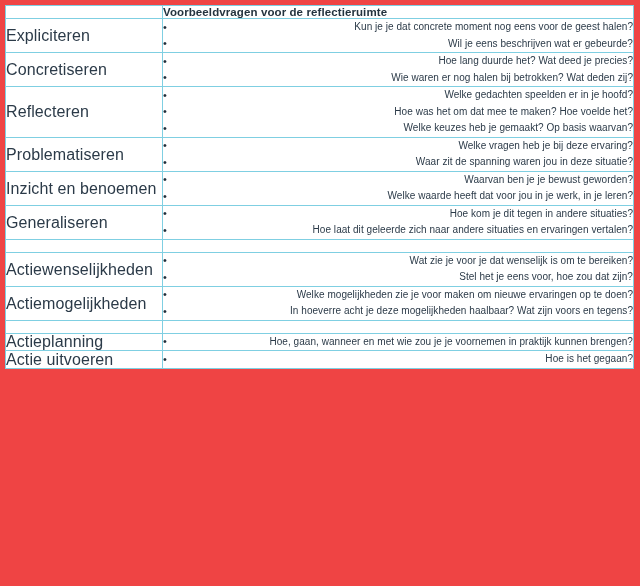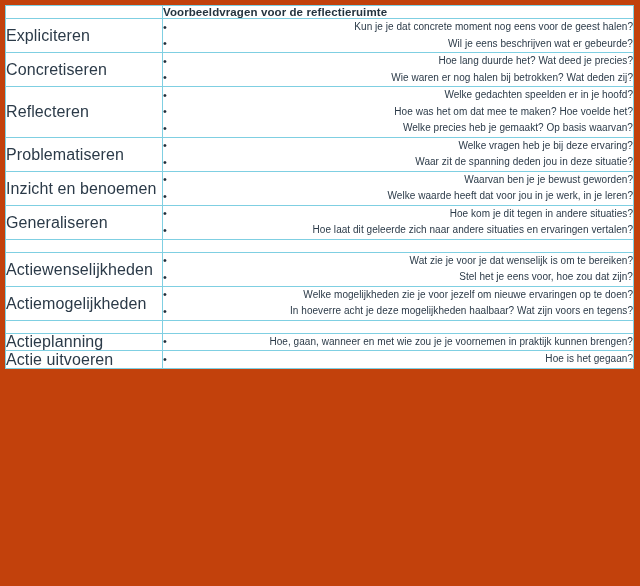--- a/index.html
+++ b/index.html
@@ -13,21 +13,21 @@
     height: 586px;
     font-family: "Liberation Sans", sans-serif;
     color: #2b3a48;
     overflow: hidden;
   }
 
   .sheet {
     position: relative;
     width: 640px;
     height: 586px;
-    background: #c2410c;
+    background: #ef4444;
     box-sizing: border-box;
   }
 
   .table {
     position: absolute;
     left: 5px;
     top: 5px;
     width: 628px;
     border-collapse: collapse;
     table-layout: fixed;
@@ -149,31 +149,31 @@
           </ul>
         </td>
       </tr>
 
       <tr>
         <td class="cell-label">Reflecteren</td>
         <td class="cell-questions">
           <ul class="q-list">
             <li>Welke gedachten speelden er in je hoofd?</li>
             <li>Hoe was het om dat mee te maken? Hoe voelde het?</li>
-            <li>Welke precies heb je gemaakt? Op basis waarvan?</li>
+            <li>Welke keuzes heb je gemaakt? Op basis waarvan?</li>
           </ul>
         </td>
       </tr>
 
       <tr>
         <td class="cell-label">Problematiseren</td>
         <td class="cell-questions">
           <ul class="q-list">
             <li>Welke vragen heb je bij deze ervaring?</li>
-            <li>Waar zit de spanning deden jou in deze situatie?</li>
+            <li>Waar zit de spanning waren jou in deze situatie?</li>
           </ul>
         </td>
       </tr>
 
       <tr>
         <td class="cell-label">Inzicht en benoemen</td>
         <td class="cell-questions">
           <ul class="q-list">
             <li>Waarvan ben je je bewust geworden?</li>
             <li>Welke waarde heeft dat voor jou in je werk, in je leren?</li>
@@ -203,21 +203,21 @@
             <li>Wat zie je voor je dat wenselijk is om te bereiken?</li>
             <li>Stel het je eens voor, hoe zou dat zijn?</li>
           </ul>
         </td>
       </tr>
 
       <tr>
         <td class="cell-label">Actiemogelijkheden</td>
         <td class="cell-questions">
           <ul class="q-list">
-            <li>Welke mogelijkheden zie je voor jezelf om nieuwe ervaringen op te doen?</li>
+            <li>Welke mogelijkheden zie je voor maken om nieuwe ervaringen op te doen?</li>
             <li>In hoeverre acht je deze mogelijkheden haalbaar? Wat zijn voors en tegens?</li>
           </ul>
         </td>
       </tr>
 
 
       <tr>
         <td class="cell-section">HANDELINGSWEG</td>
         <td class="cell-section-empty"></td>
       </tr>

